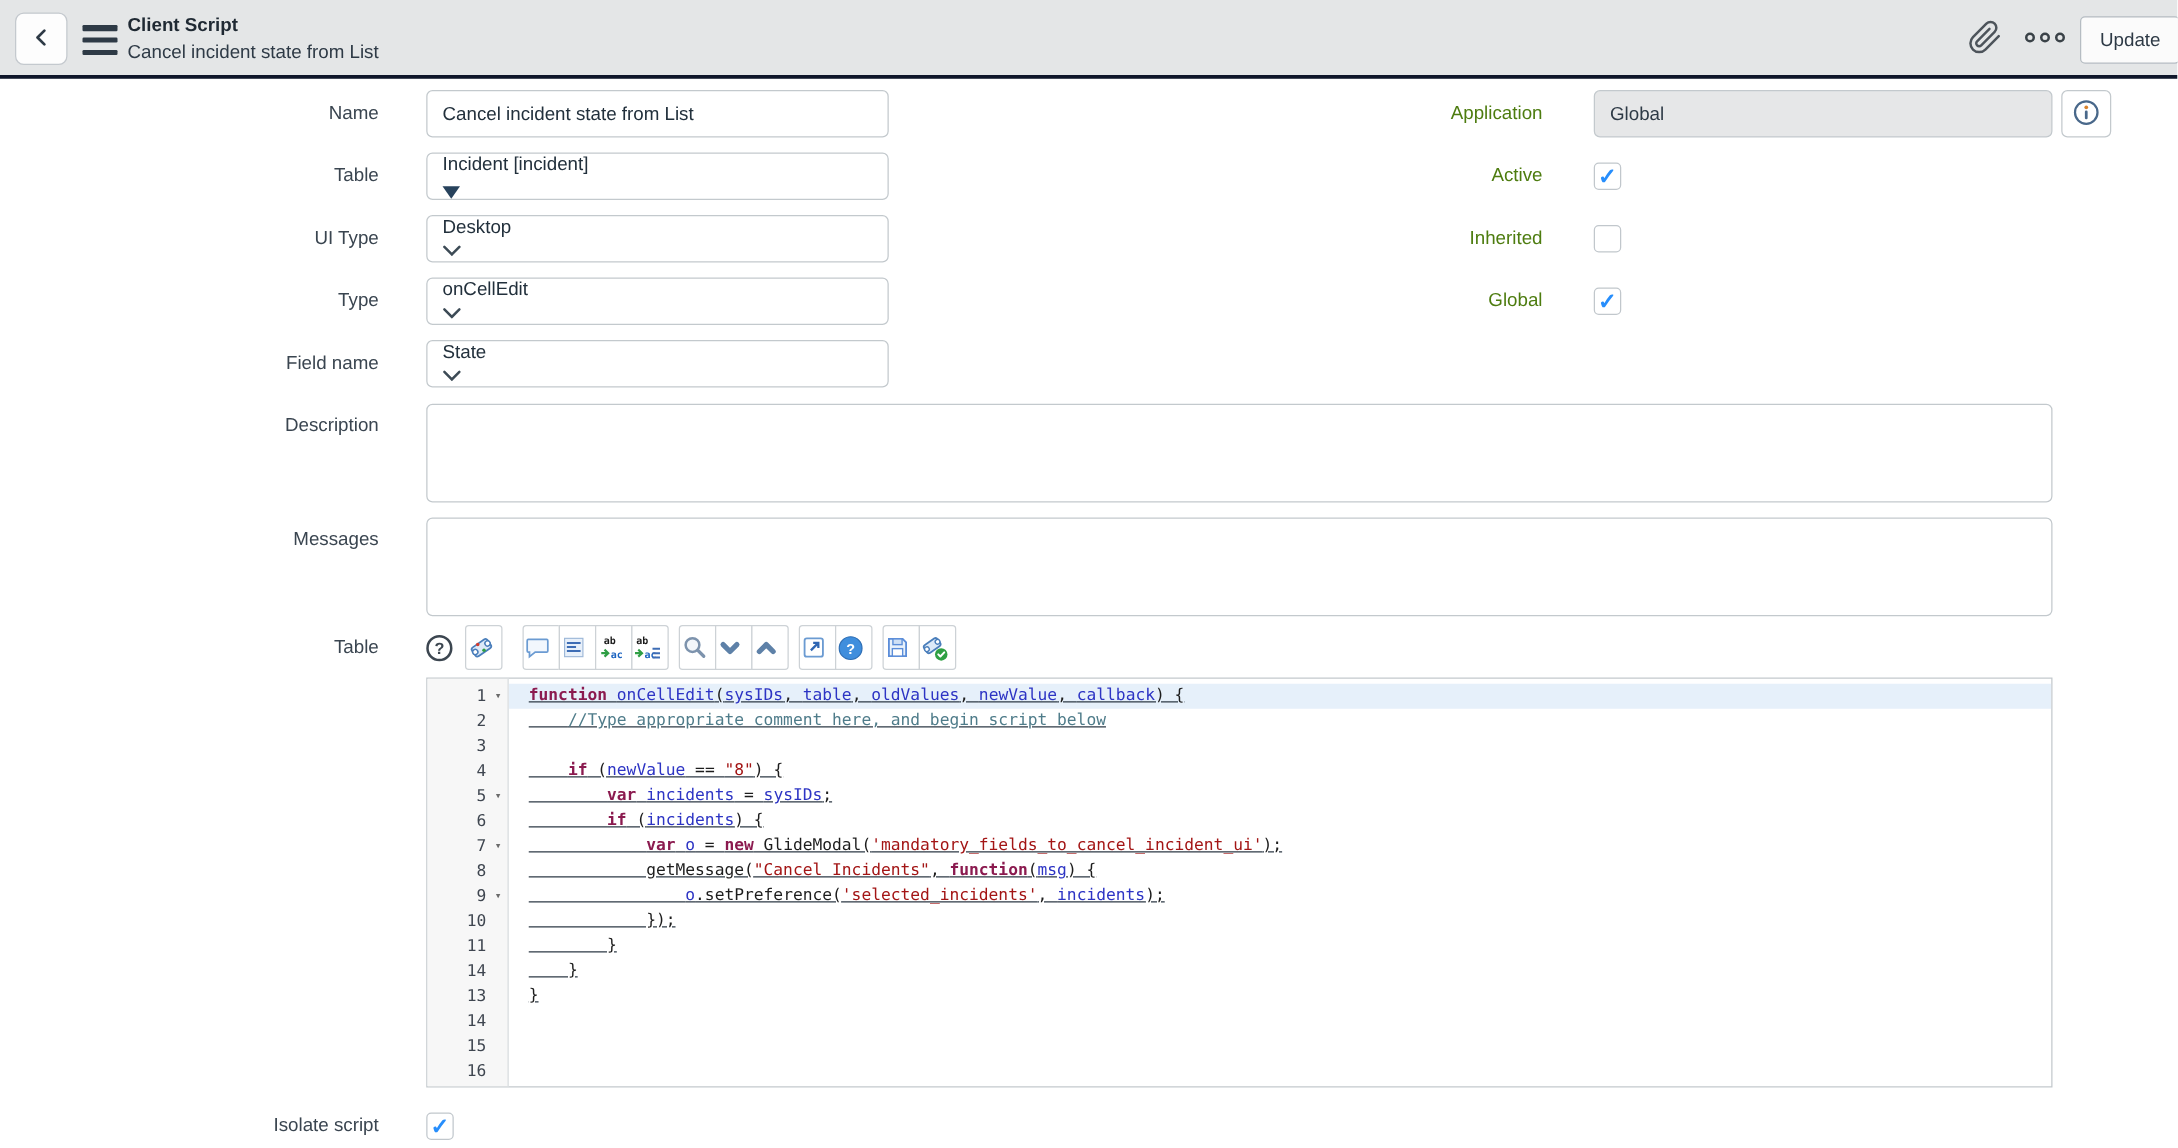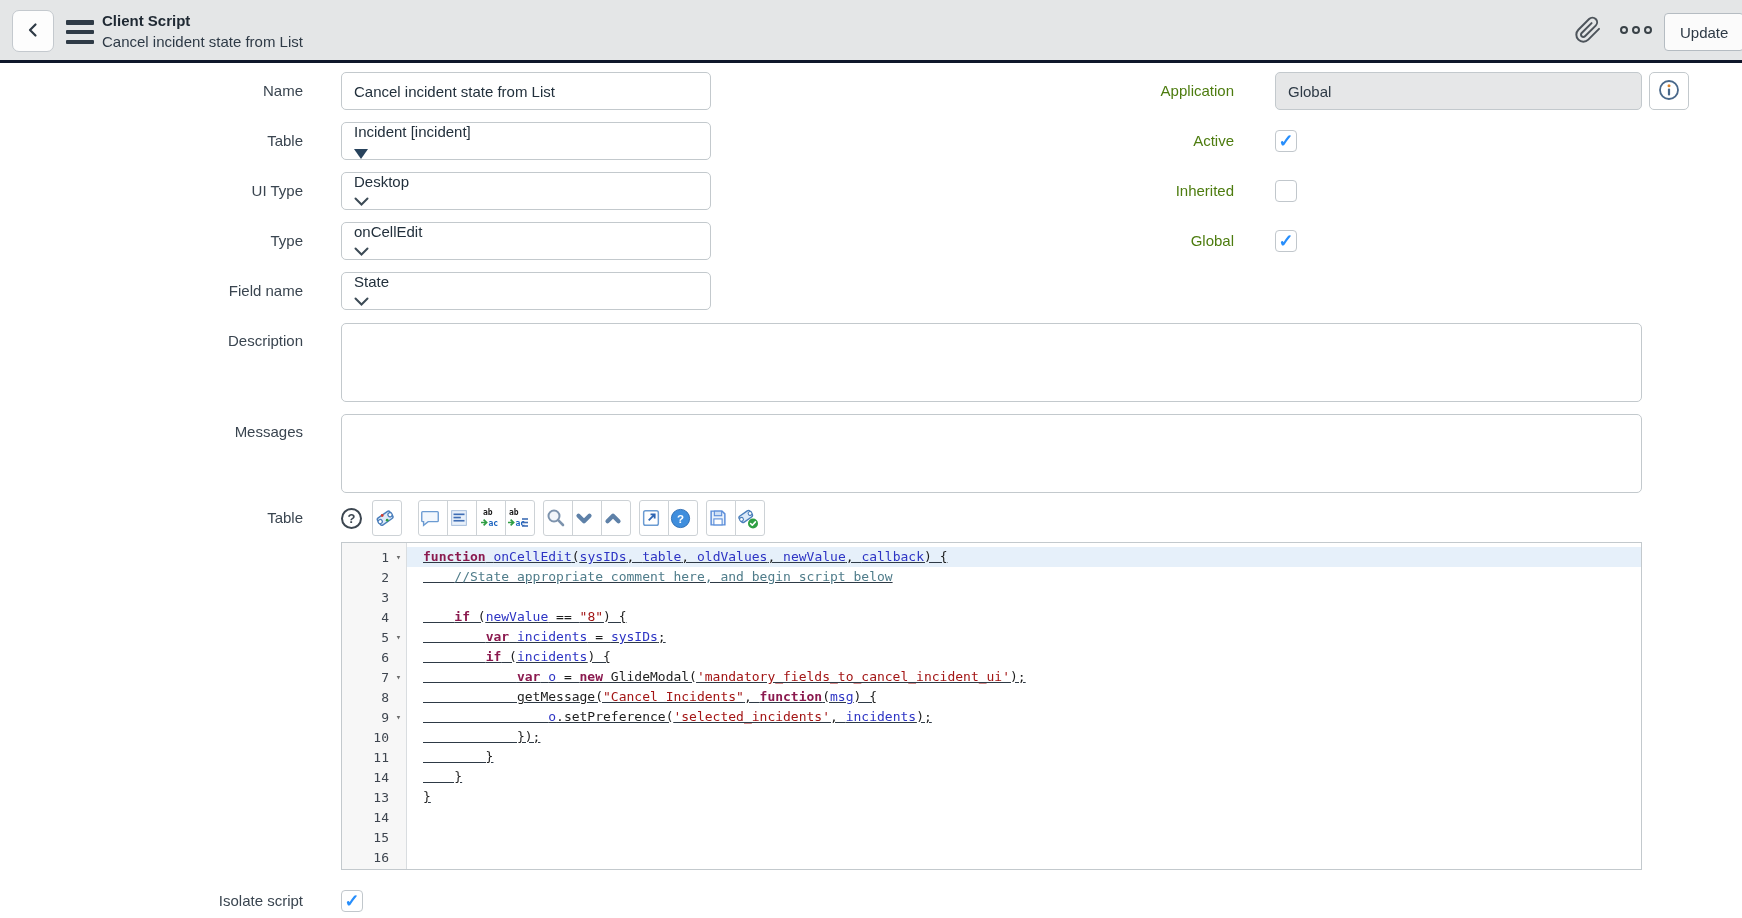--- a/index.html
+++ b/index.html
@@ -360,21 +360,21 @@
         <span class="g-num">15</span>
         <span class="g-fold"></span>
       </div>
       <div class="g-row">
         <span class="g-num">16</span>
         <span class="g-fold"></span>
       </div>
     </div>
   <div class="code">
       <div class="c-row active"><span class="t-k">function</span><span class="t-p"> </span><span class="t-v">onCellEdit</span><span class="t-p">(</span><span class="t-v">sysIDs</span><span class="t-p">, </span><span class="t-v">table</span><span class="t-p">, </span><span class="t-v">oldValues</span><span class="t-p">, </span><span class="t-v">newValue</span><span class="t-p">, </span><span class="t-v">callback</span><span class="t-p">) {</span></div>
-      <div class="c-row"><span class="t-p">    </span><span class="t-c">//State appropriate comment here, and begin script below</span></div>
+      <div class="c-row"><span class="t-p">    </span><span class="t-c">//Type appropriate comment here, and begin script below</span></div>
       <div class="c-row"></div>
       <div class="c-row"><span class="t-p">    </span><span class="t-k">if</span><span class="t-p"> (</span><span class="t-v">newValue</span><span class="t-p"> == </span><span class="t-s">"8"</span><span class="t-p">) {</span></div>
       <div class="c-row"><span class="t-p">        </span><span class="t-k">var</span><span class="t-p"> </span><span class="t-v">incidents</span><span class="t-p"> = </span><span class="t-v">sysIDs</span><span class="t-p">;</span></div>
       <div class="c-row"><span class="t-p">        </span><span class="t-k">if</span><span class="t-p"> (</span><span class="t-v">incidents</span><span class="t-p">) {</span></div>
       <div class="c-row"><span class="t-p">            </span><span class="t-k">var</span><span class="t-p"> </span><span class="t-v">o</span><span class="t-p"> = </span><span class="t-k">new</span><span class="t-p"> GlideModal(</span><span class="t-s">'mandatory_fields_to_cancel_incident_ui'</span><span class="t-p">);</span></div>
       <div class="c-row"><span class="t-p">            getMessage(</span><span class="t-s">"Cancel Incidents"</span><span class="t-p">, </span><span class="t-k">function</span><span class="t-p">(</span><span class="t-v">msg</span><span class="t-p">) {</span></div>
       <div class="c-row"><span class="t-p">                </span><span class="t-v">o</span><span class="t-p">.setPreference(</span><span class="t-s">'selected_incidents'</span><span class="t-p">, </span><span class="t-v">incidents</span><span class="t-p">);</span></div>
       <div class="c-row"><span class="t-p">            });</span></div>
       <div class="c-row"><span class="t-p">        }</span></div>
       <div class="c-row"><span class="t-p">    }</span></div>

